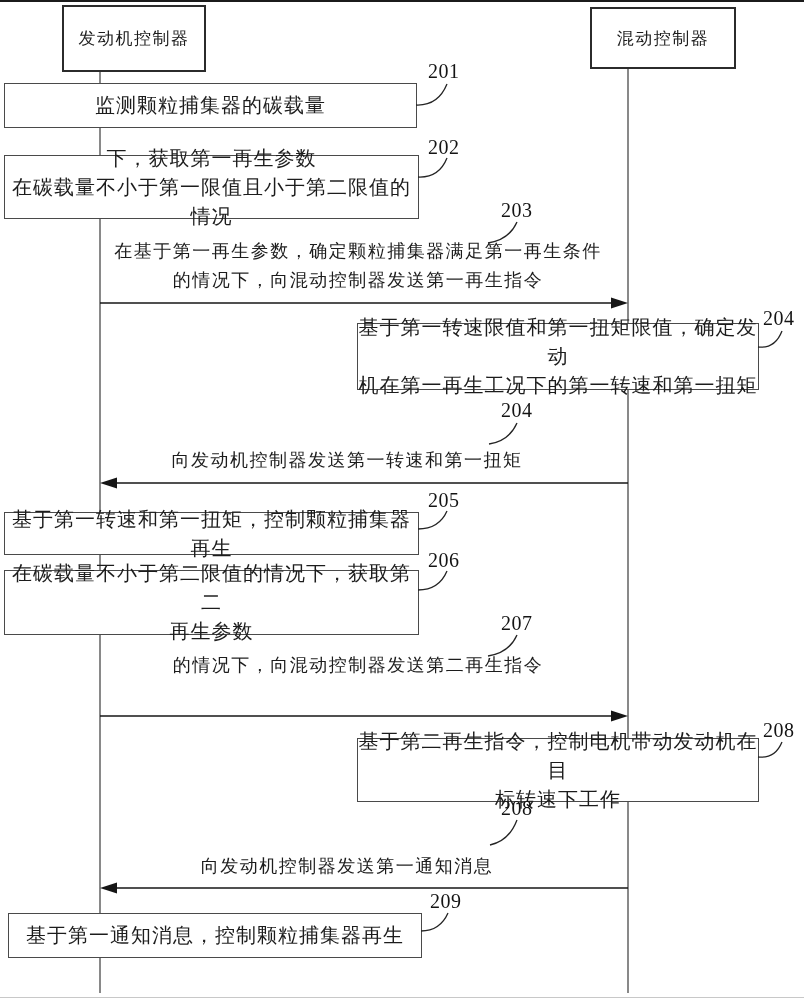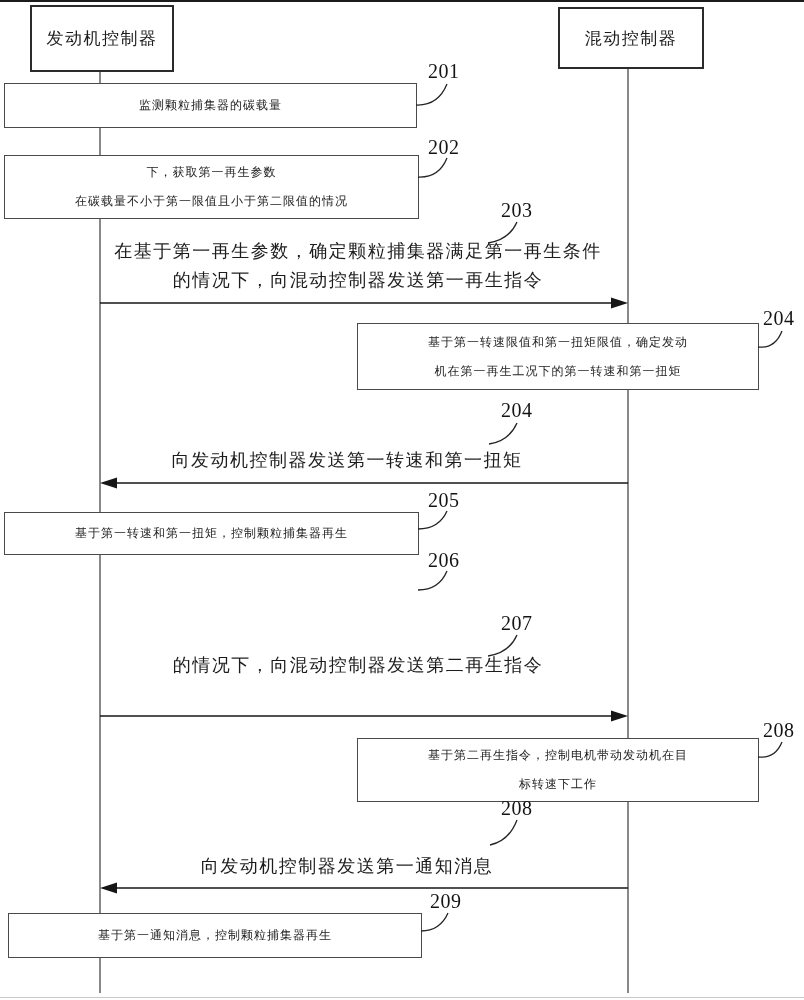--- a/index.html
+++ b/index.html
@@ -14,27 +14,27 @@
   .layer{position:absolute;left:0;top:0;width:804px;height:1000px;}
   .under{z-index:0;}
   .over{z-index:3;pointer-events:none;}
   .top-edge{position:absolute;left:0;top:0;width:804px;height:2px;background:#1b1b1b;z-index:4;}
   .bottom-edge{position:absolute;left:0;top:997px;width:804px;height:1px;background:#c8c8c8;z-index:4;}
 
   .actor{
     position:absolute;z-index:2;
     border:2px solid #2b2b2b;background:#ffffff;
     display:flex;align-items:center;justify-content:center;
-    font-size:17px;letter-spacing:1.5px;text-align:left;
+    font-size:17px;letter-spacing:1.5px;text-align:left;margin-left:32px;
   }
   .pbox{
     position:absolute;z-index:2;
     border:1px solid #4a4a4a;background:#ffffff;
     display:flex;flex-direction:column;align-items:center;justify-content:center;
-    font-size:12px;line-height:29px;letter-spacing:1px;text-align:center;
+    font-size:20px;line-height:29px;letter-spacing:1px;text-align:center;
   }
   .msg{
     position:absolute;z-index:2;
     font-size:18px;line-height:29px;letter-spacing:1.5px;text-align:center;
   }
   .num{
     position:absolute;z-index:3;
     font-family:Liberation Serif, serif;
     font-size:20px;color:#141414;letter-spacing:0.5px;
   }
@@ -89,20 +89,24 @@
   <div class="msg" style="left:97px;top:446px;width:500px">
     <div>向发动机控制器发送第一转速和第一扭矩</div>
   </div>
   <div class="num" style="left:501px;top:399px">204</div>
 
   <div class="pbox" style="left:4px;top:512px;width:413px;height:41px">
     <span>基于第一转速和第一扭矩，控制颗粒捕集器再生</span>
   </div>
   <div class="num" style="left:428px;top:489px">205</div>
 
+  <div class="pbox" style="left:4px;top:570px;width:413px;height:63px">
+    <span>在碳载量不小于第二限值的情况下，获取第二</span>
+    <span>再生参数</span>
+  </div>
   <div class="num" style="left:428px;top:549px">206</div>
 
   <div class="msg" style="left:58px;top:651px;width:600px">
     <div>的情况下，向混动控制器发送第二再生指令</div>
   </div>
   <div class="num" style="left:501px;top:612px">207</div>
 
   <div class="pbox" style="left:357px;top:738px;width:400px;height:62px">
     <span>基于第二再生指令，控制电机带动发动机在目</span>
     <span>标转速下工作</span>

